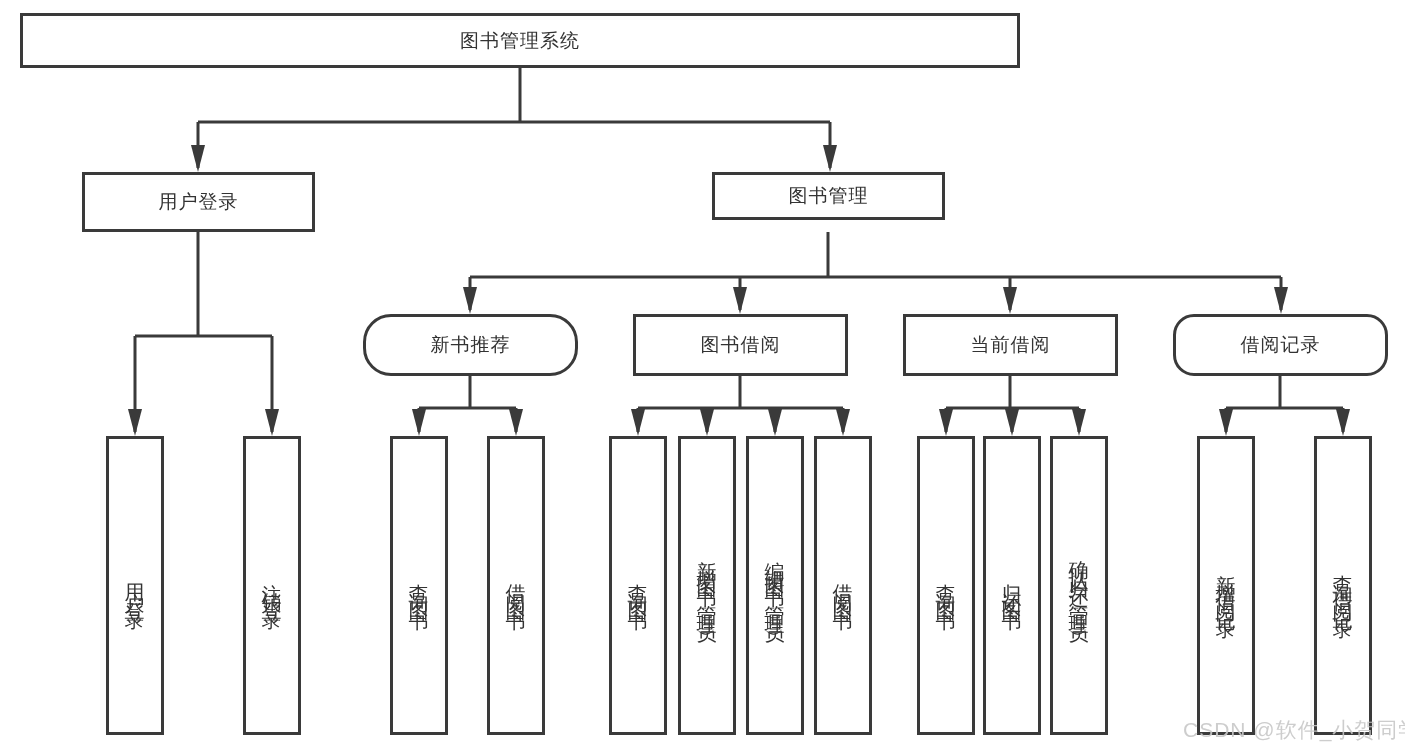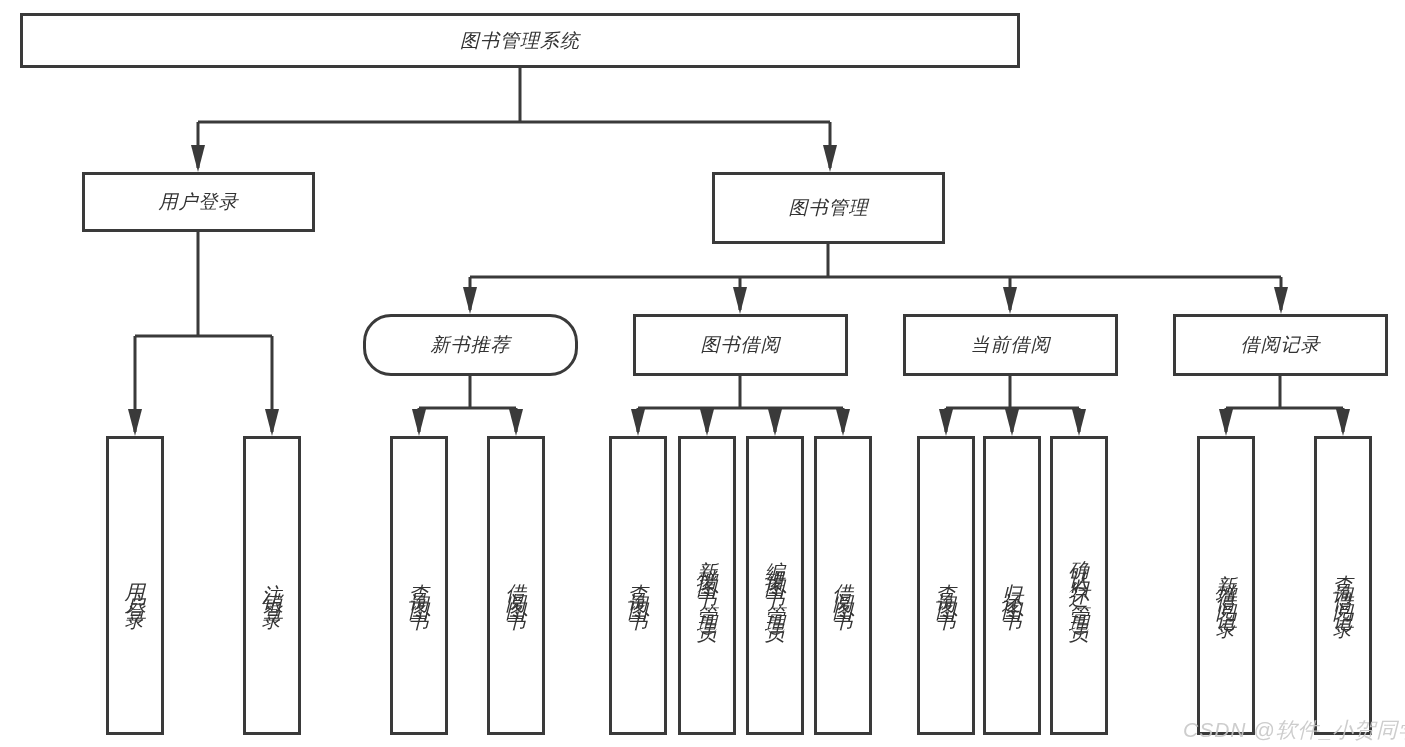--- a/index.html
+++ b/index.html
@@ -2,42 +2,42 @@
 <html style="--line: #3a3a3a; --box-border: #3a3a3a; --box-fill: #ffffff; --text: #333333; --background: #ffffff; --watermark: #c8c8c8;"><head>
 <meta charset="utf-8">
 <style>
   * { margin: 0; padding: 0; box-sizing: border-box; }
   html, body {
     width: 1405px; height: 747px;
     background: var(--background, #ffffff);
     font-family: "Liberation Sans", "DejaVu Sans", sans-serif;
     overflow: hidden;
   }
-  .canvas { position: relative; width: 1405px; height: 747px; background: var(--background, #ffffff); font-style: italic; }
+  .canvas { position: relative; width: 1405px; height: 747px; background: var(--background, #ffffff); }
   .connector-layer { position: absolute; left: 0; top: 0; width: 1405px; height: 747px; }
   .wire { fill: none; stroke: var(--line, #3a3a3a); stroke-width: 3; }
   .arrowhead { fill: var(--line, #3a3a3a); stroke: none; }
   .node {
     position: absolute;
     background: var(--box-fill, #ffffff);
     border: 3px solid var(--box-border, #3a3a3a);
     display: flex; align-items: center; justify-content: center;
     color: var(--text, #333333);
     font-size: 19px;
     letter-spacing: 1px;
     white-space: nowrap;
   }
   .node-root   { left: 20px;  top: 13px;  width: 1000px; height: 55px; }
   .node-l2a    { left: 82px;  top: 172px; width: 233px;  height: 60px; }
-  .node-l2b    { left: 712px; top: 172px; width: 233px;  height: 72px; }
+  .node-l2b    { left: 712px; top: 172px; width: 233px;  height: 48px; }
   .node-l3     { top: 314px; width: 215px; height: 62px; }
   .node-l3-0   { left: 363px; border-radius: 28px; }
   .node-l3-1   { left: 633px; }
   .node-l3-2   { left: 903px; }
-  .node-l3-3   { left: 1173px; }
+  .node-l3-3   { left: 1173px; border-radius: 21px; }
   .leaf {
     top: 436px; width: 58px; height: 299px;
     writing-mode: vertical-rl; text-orientation: mixed;
     font-size: 20px; letter-spacing: 9px; line-height: 52px;
   }
   .leaf-0  { left: 106px; }
   .leaf-1  { left: 243px; }
   .leaf-2  { left: 390px; }
   .leaf-3  { left: 487px; }
   .leaf-4  { left: 609px; }

